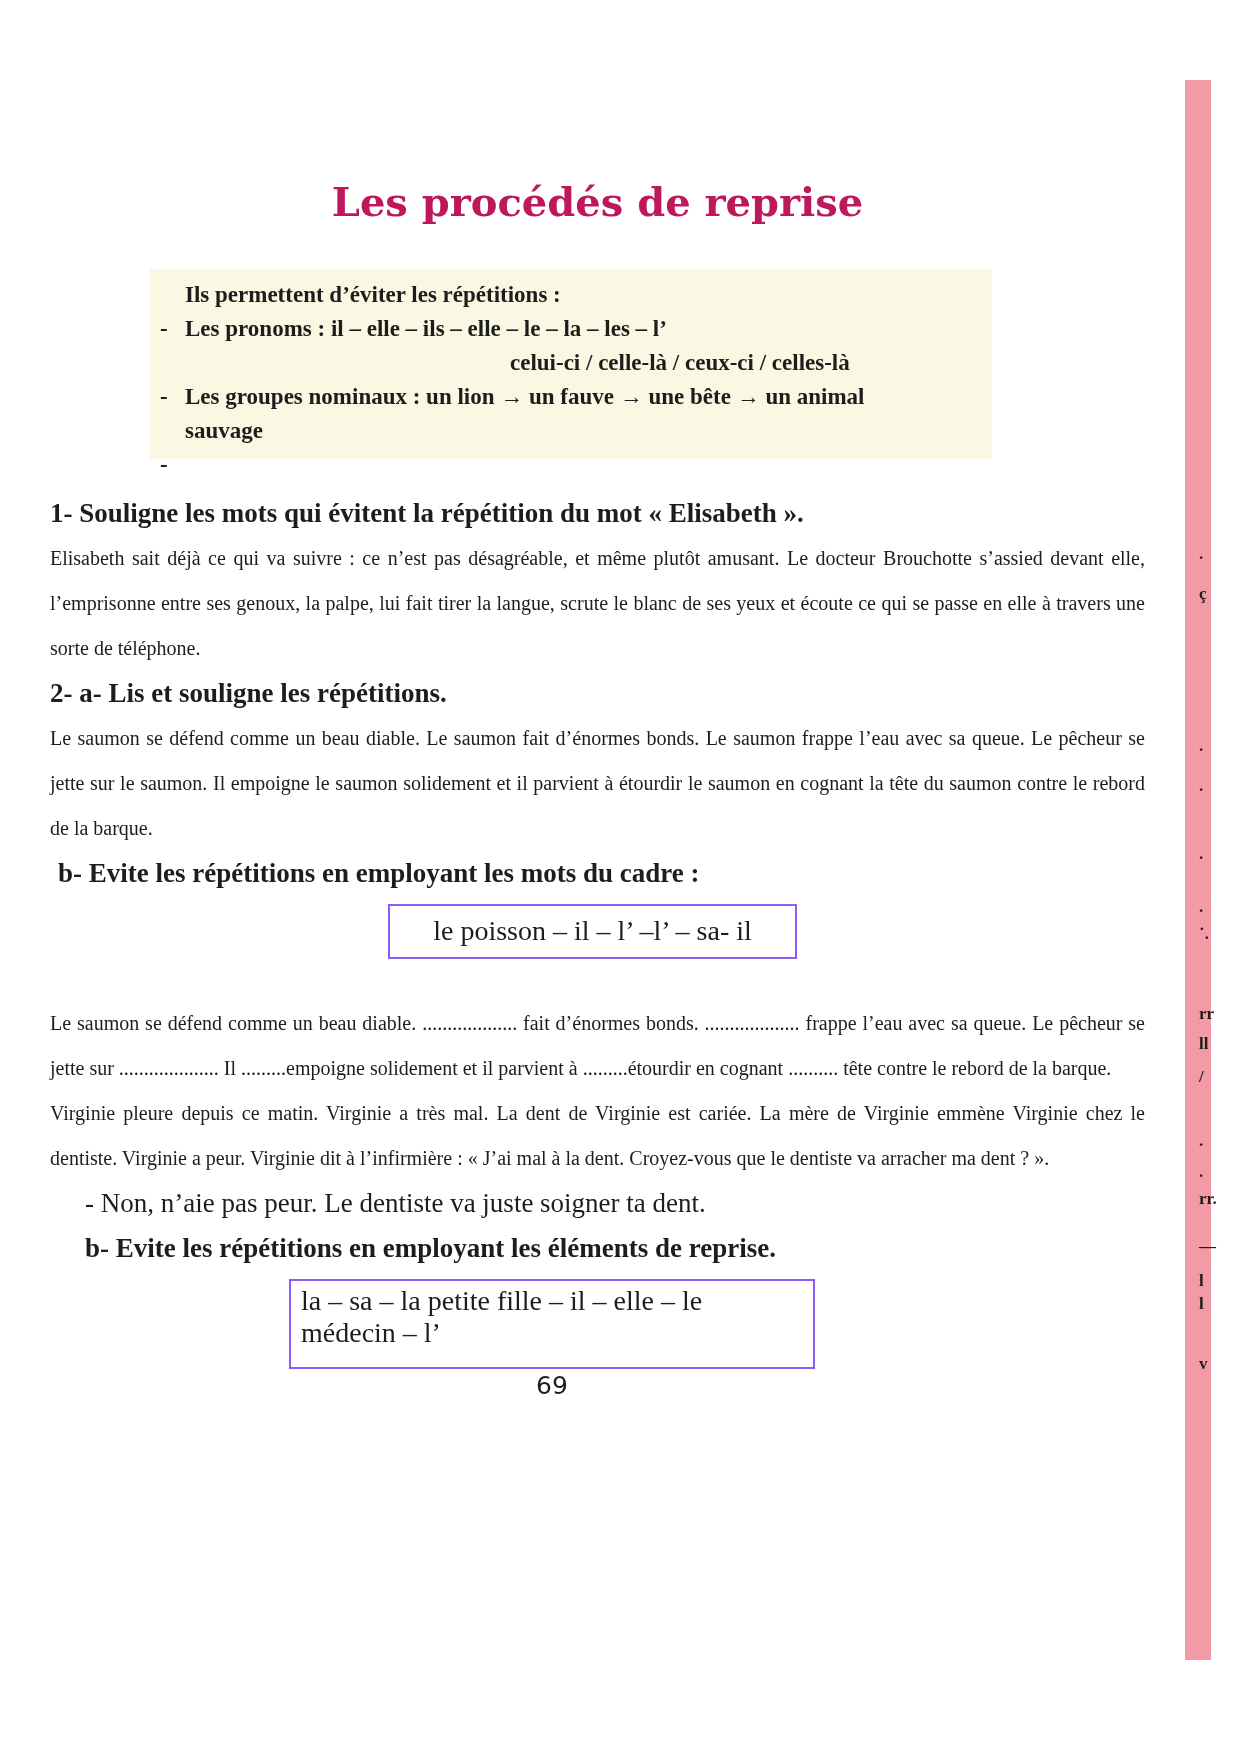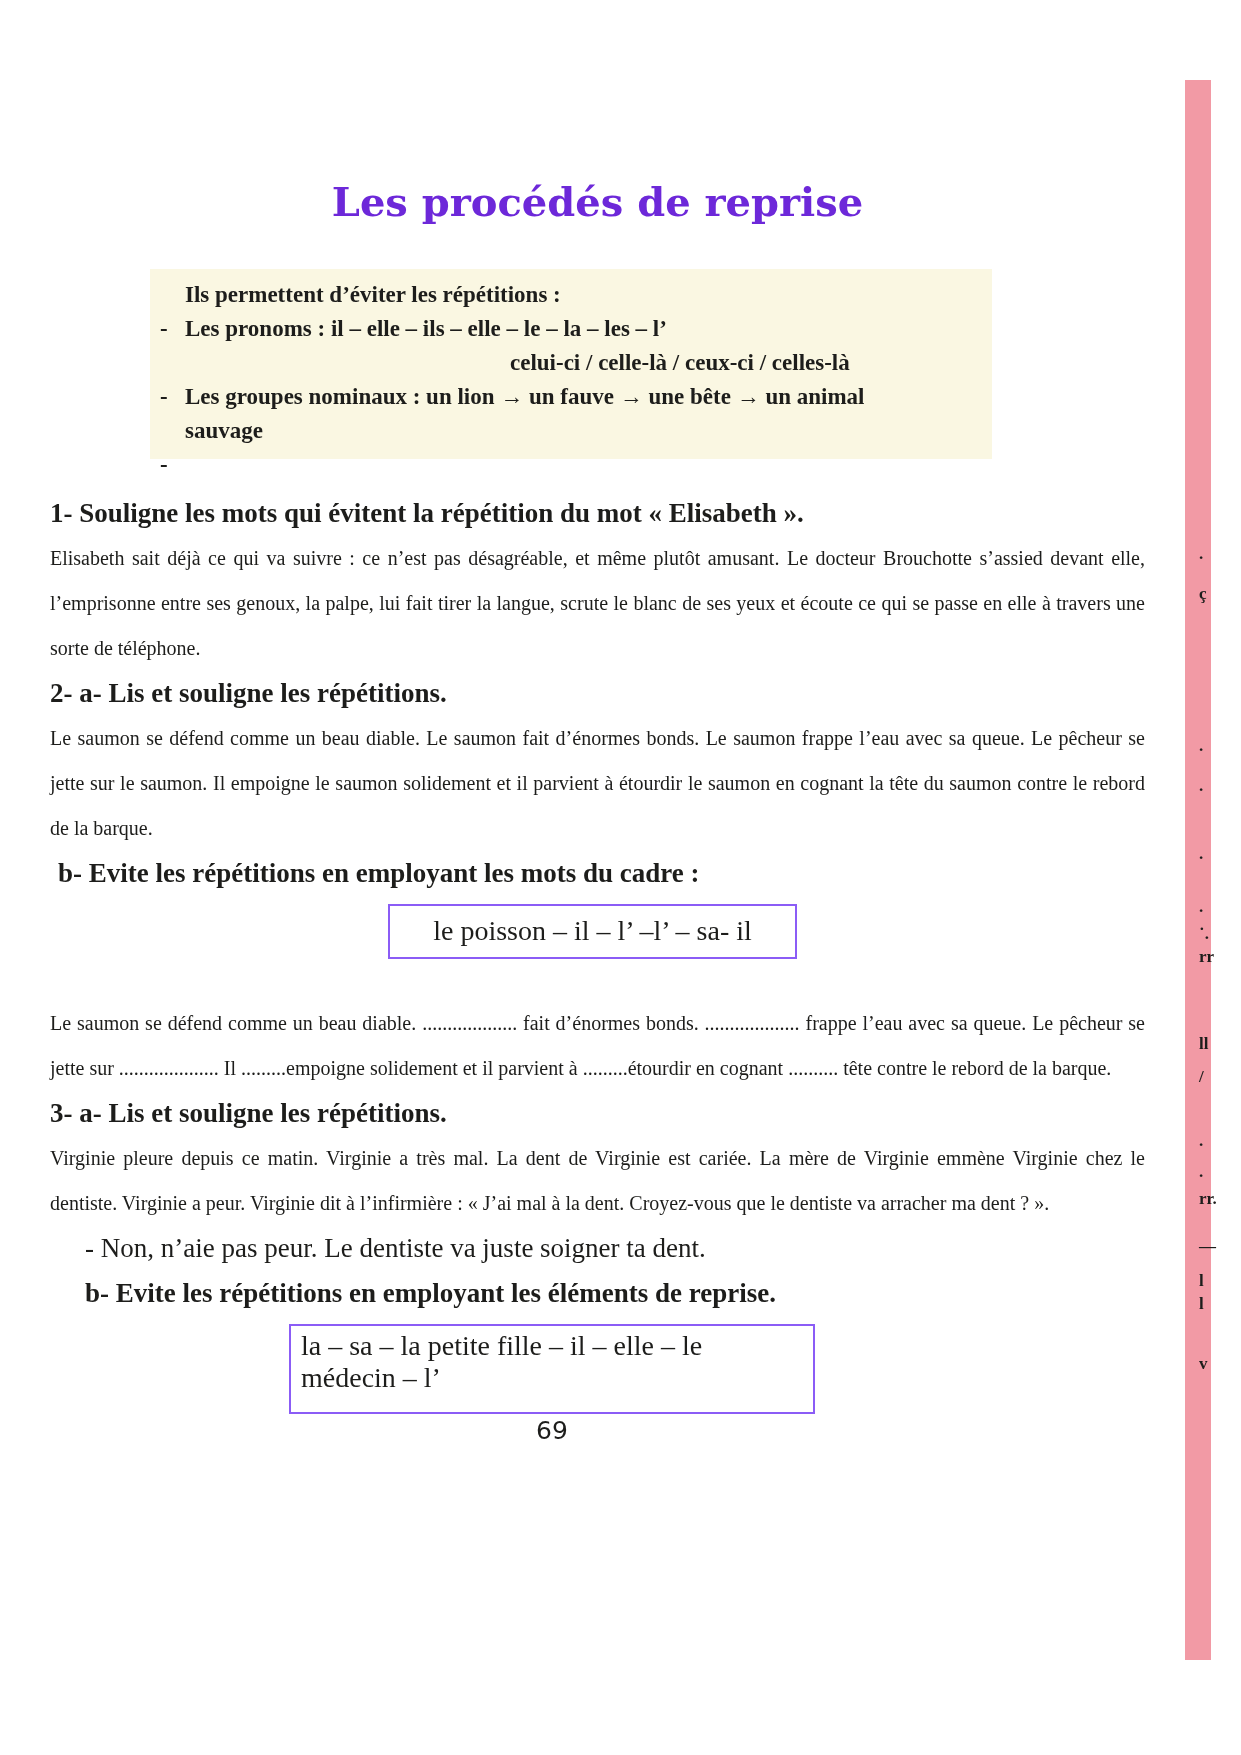--- a/index.html
+++ b/index.html
@@ -1,21 +1,21 @@
 <!DOCTYPE html>
 <html><head>
 <meta charset="utf-8">
 <style>
   html,body{margin:0;padding:0;background:#ffffff;}
   .page{position:relative;width:1241px;height:1755px;background:#ffffff;overflow:hidden;
         font-family:"Liberation Serif","DejaVu Serif",serif;color:#1d1d1b;}
   .stripe{position:absolute;left:1185px;top:80px;width:26px;height:1580px;background:#F29AA5;}
   .frag{position:absolute;left:1199px;font-weight:bold;font-size:17px;color:#1d1d1b;line-height:1;}
   .content{position:absolute;left:50px;top:0;width:1095px;}
-  .title{margin:178px 0 0;text-align:center;font-size:40px;font-weight:bold;color:#6d28d9;
+  .title{margin:178px 0 0;text-align:center;font-size:40px;font-weight:bold;color:#be185d;
          font-family:"DejaVu Serif","Liberation Serif",serif;}
   .rulebox{margin:44px 0 0 100px;width:842px;background:#FAF7E2;padding:9px 0 11px;
            font-weight:bold;font-size:23px;line-height:34px;box-sizing:border-box;}
   .rb-line{position:relative;padding-left:35px;white-space:nowrap;}
   .rb-marker{position:absolute;left:10px;font-weight:bold;}
   .rb-sub{padding-left:360px;}
   .heading{font-weight:bold;font-size:27px;line-height:45px;margin:0;}
   .h1-heading{margin-top:32px;}
   .para{font-size:20px;line-height:45px;text-align:justify;margin:0;}
   .hb{padding-left:8px;}
@@ -36,21 +36,21 @@
   <div class="stripe"></div>
 
   <div>
       <span class="frag" style="top: 545px;">.</span>
       <span class="frag" style="top: 585px;">ç</span>
       <span class="frag" style="top: 737px;">.</span>
       <span class="frag" style="top: 777px;">.</span>
       <span class="frag" style="top: 845px;">.</span>
       <span class="frag" style="top: 898px;">.</span>
       <span class="frag" style="top: 925px;">˙.</span>
-      <span class="frag" style="top: 948px;">rr</span>
+      <span class="frag" style="top: 1005px;">rr</span>
       <span class="frag" style="top: 1035px;">ll</span>
       <span class="frag" style="top: 1068px;">/</span>
       <span class="frag" style="top: 1132px;">.</span>
       <span class="frag" style="top: 1163px;">.</span>
       <span class="frag" style="top: 1190px;">rr.</span>
       <span class="frag" style="top: 1238px;">—</span>
       <span class="frag" style="top: 1272px;">l</span>
       <span class="frag" style="top: 1295px;">l</span>
       <span class="frag" style="top: 1355px;">v</span>
     </div>
@@ -80,21 +80,20 @@
     <p class="heading">2- a- Lis et souligne les répétitions.</p>
     <p class="para">Le saumon se défend comme un beau diable. Le saumon fait d’énormes bonds. Le saumon frappe l’eau avec sa queue. Le pêcheur se jette sur le saumon. Il empoigne le saumon solidement et il parvient à étourdir le saumon en cognant la tête du saumon contre le rebord de la barque.</p>
 
     <p class="heading hb">b- Evite les répétitions en employant les mots du cadre  :</p>
     <div class="frame frame1">
       <span>le poisson – il – l’ –l’ – sa- il</span>
     </div>
 
     <p class="para gap-top">Le saumon se défend comme un beau diable. ................... fait d’énormes bonds. ................... frappe l’eau avec sa queue. Le pêcheur se jette sur .................... Il .........empoigne solidement et il parvient à .........étourdir en cognant .......... tête contre le rebord de la barque.</p>
 
-    <p class="heading">3- a- Lis et souligne les répétitions.</p>
     <p class="para">Virginie pleure depuis ce matin. Virginie a très mal. La dent de Virginie est cariée. La mère de Virginie emmène Virginie chez le dentiste. Virginie a peur. Virginie dit à l’infirmière : « J’ai mal à la dent. Croyez-vous que le dentiste va arracher ma dent ? ».</p>
     <p class="dialogue">- Non, n’aie pas peur. Le dentiste va juste soigner ta dent.</p>
 
     <p class="heading hb3">b- Evite les répétitions en employant les éléments de reprise.</p>
     <div class="frame frame2">
       <span>la – sa –  la petite fille – il – elle – le médecin – l’</span>
     </div>
 
     <div class="page-number">69</div>
 

